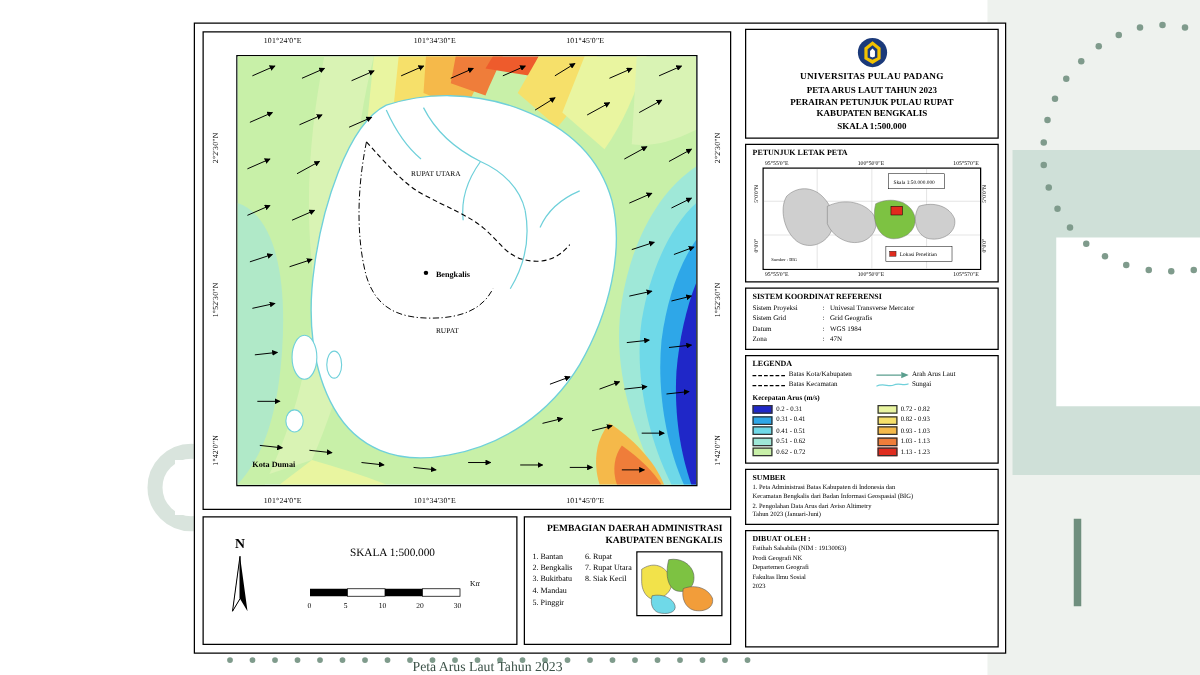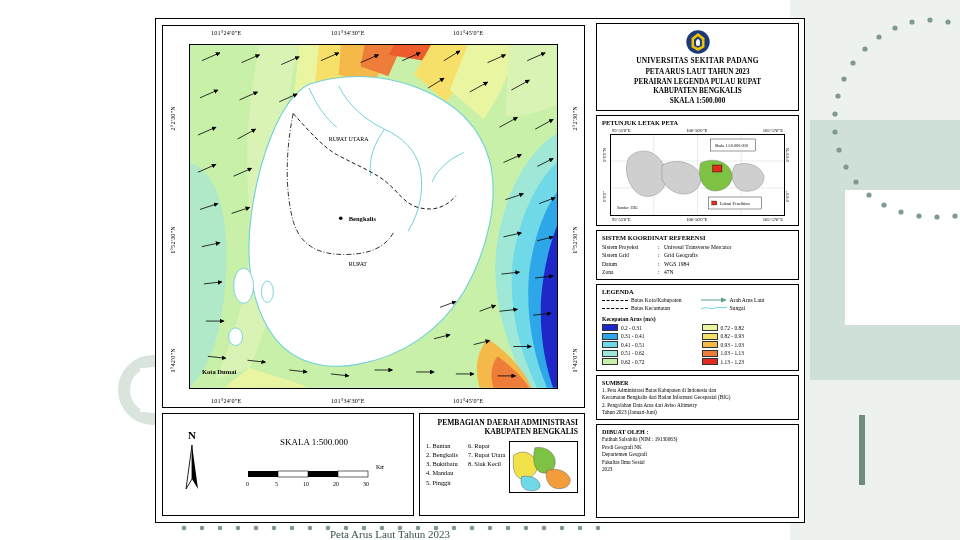--- a/index.html
+++ b/index.html
@@ -381,24 +381,24 @@
 
   <div class="poster-right">
 
     <div class="rbox title-box">
       <svg class="logo" viewBox="0 0 40 40">
         <circle cx="20" cy="20" r="18" fill="#1b3a7a"></circle>
         <path d="M20 6 L30 14 L30 28 L20 34 L10 28 L10 14 Z" fill="#f2c200"></path>
         <path d="M20 11 L26 16 L26 26 L20 29 L14 26 L14 16 Z" fill="#1b3a7a"></path>
         <path d="M20 15 L23 18 L23 25 L20 26 L17 25 L17 18 Z" fill="#fff"></path>
       </svg>
-      <div class="univ">UNIVERSITAS SEKITAR PADANG</div>
+      <div class="univ">UNIVERSITAS PULAU PADANG</div>
       <div class="ptitle">
         <div>PETA ARUS LAUT TAHUN 2023</div>
-        <div>PERAIRAN LEGENDA PULAU RUPAT</div>
+        <div>PERAIRAN PETUNJUK PULAU RUPAT</div>
         <div>KABUPATEN BENGKALIS</div>
         <div>SKALA 1:500.000</div>
       </div>
     </div>
 
     <div class="rbox">
       <div class="box-head">PETUNJUK LETAK PETA</div>
       <div style="position:relative;">
         <div style="display:flex; justify-content:space-between; font-size:4.6px; padding:0 10px 1px;">
           <span>95°55'0"E</span>

